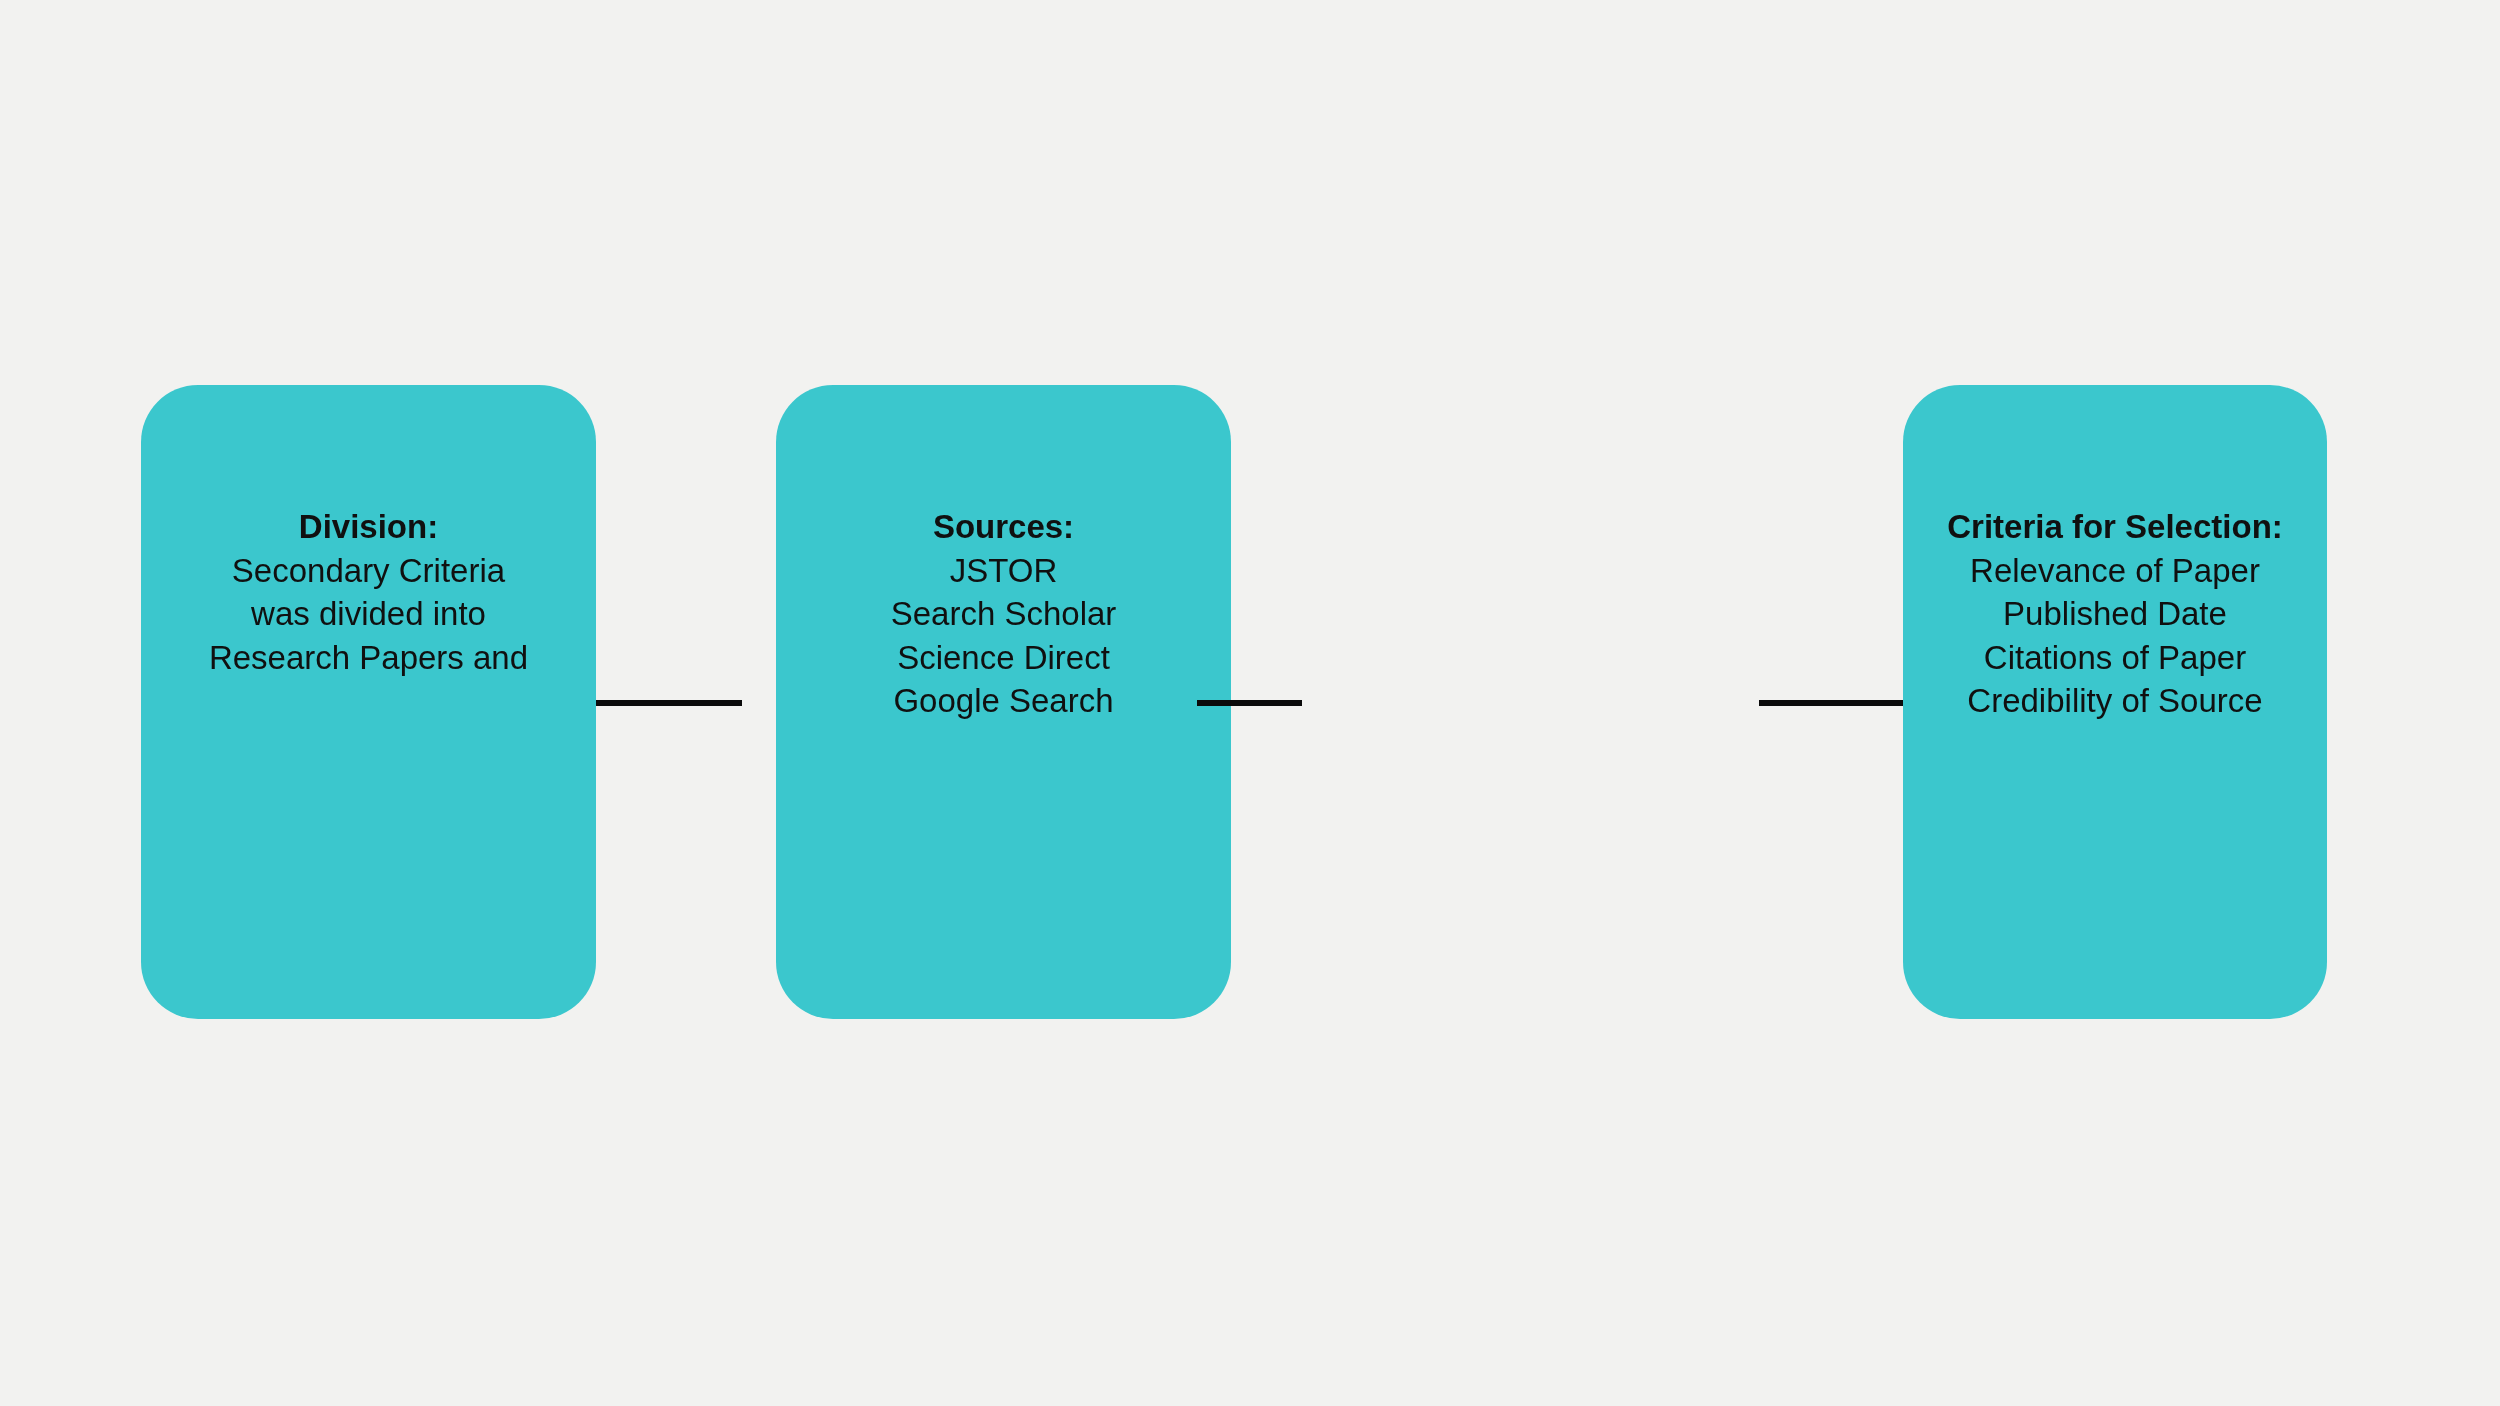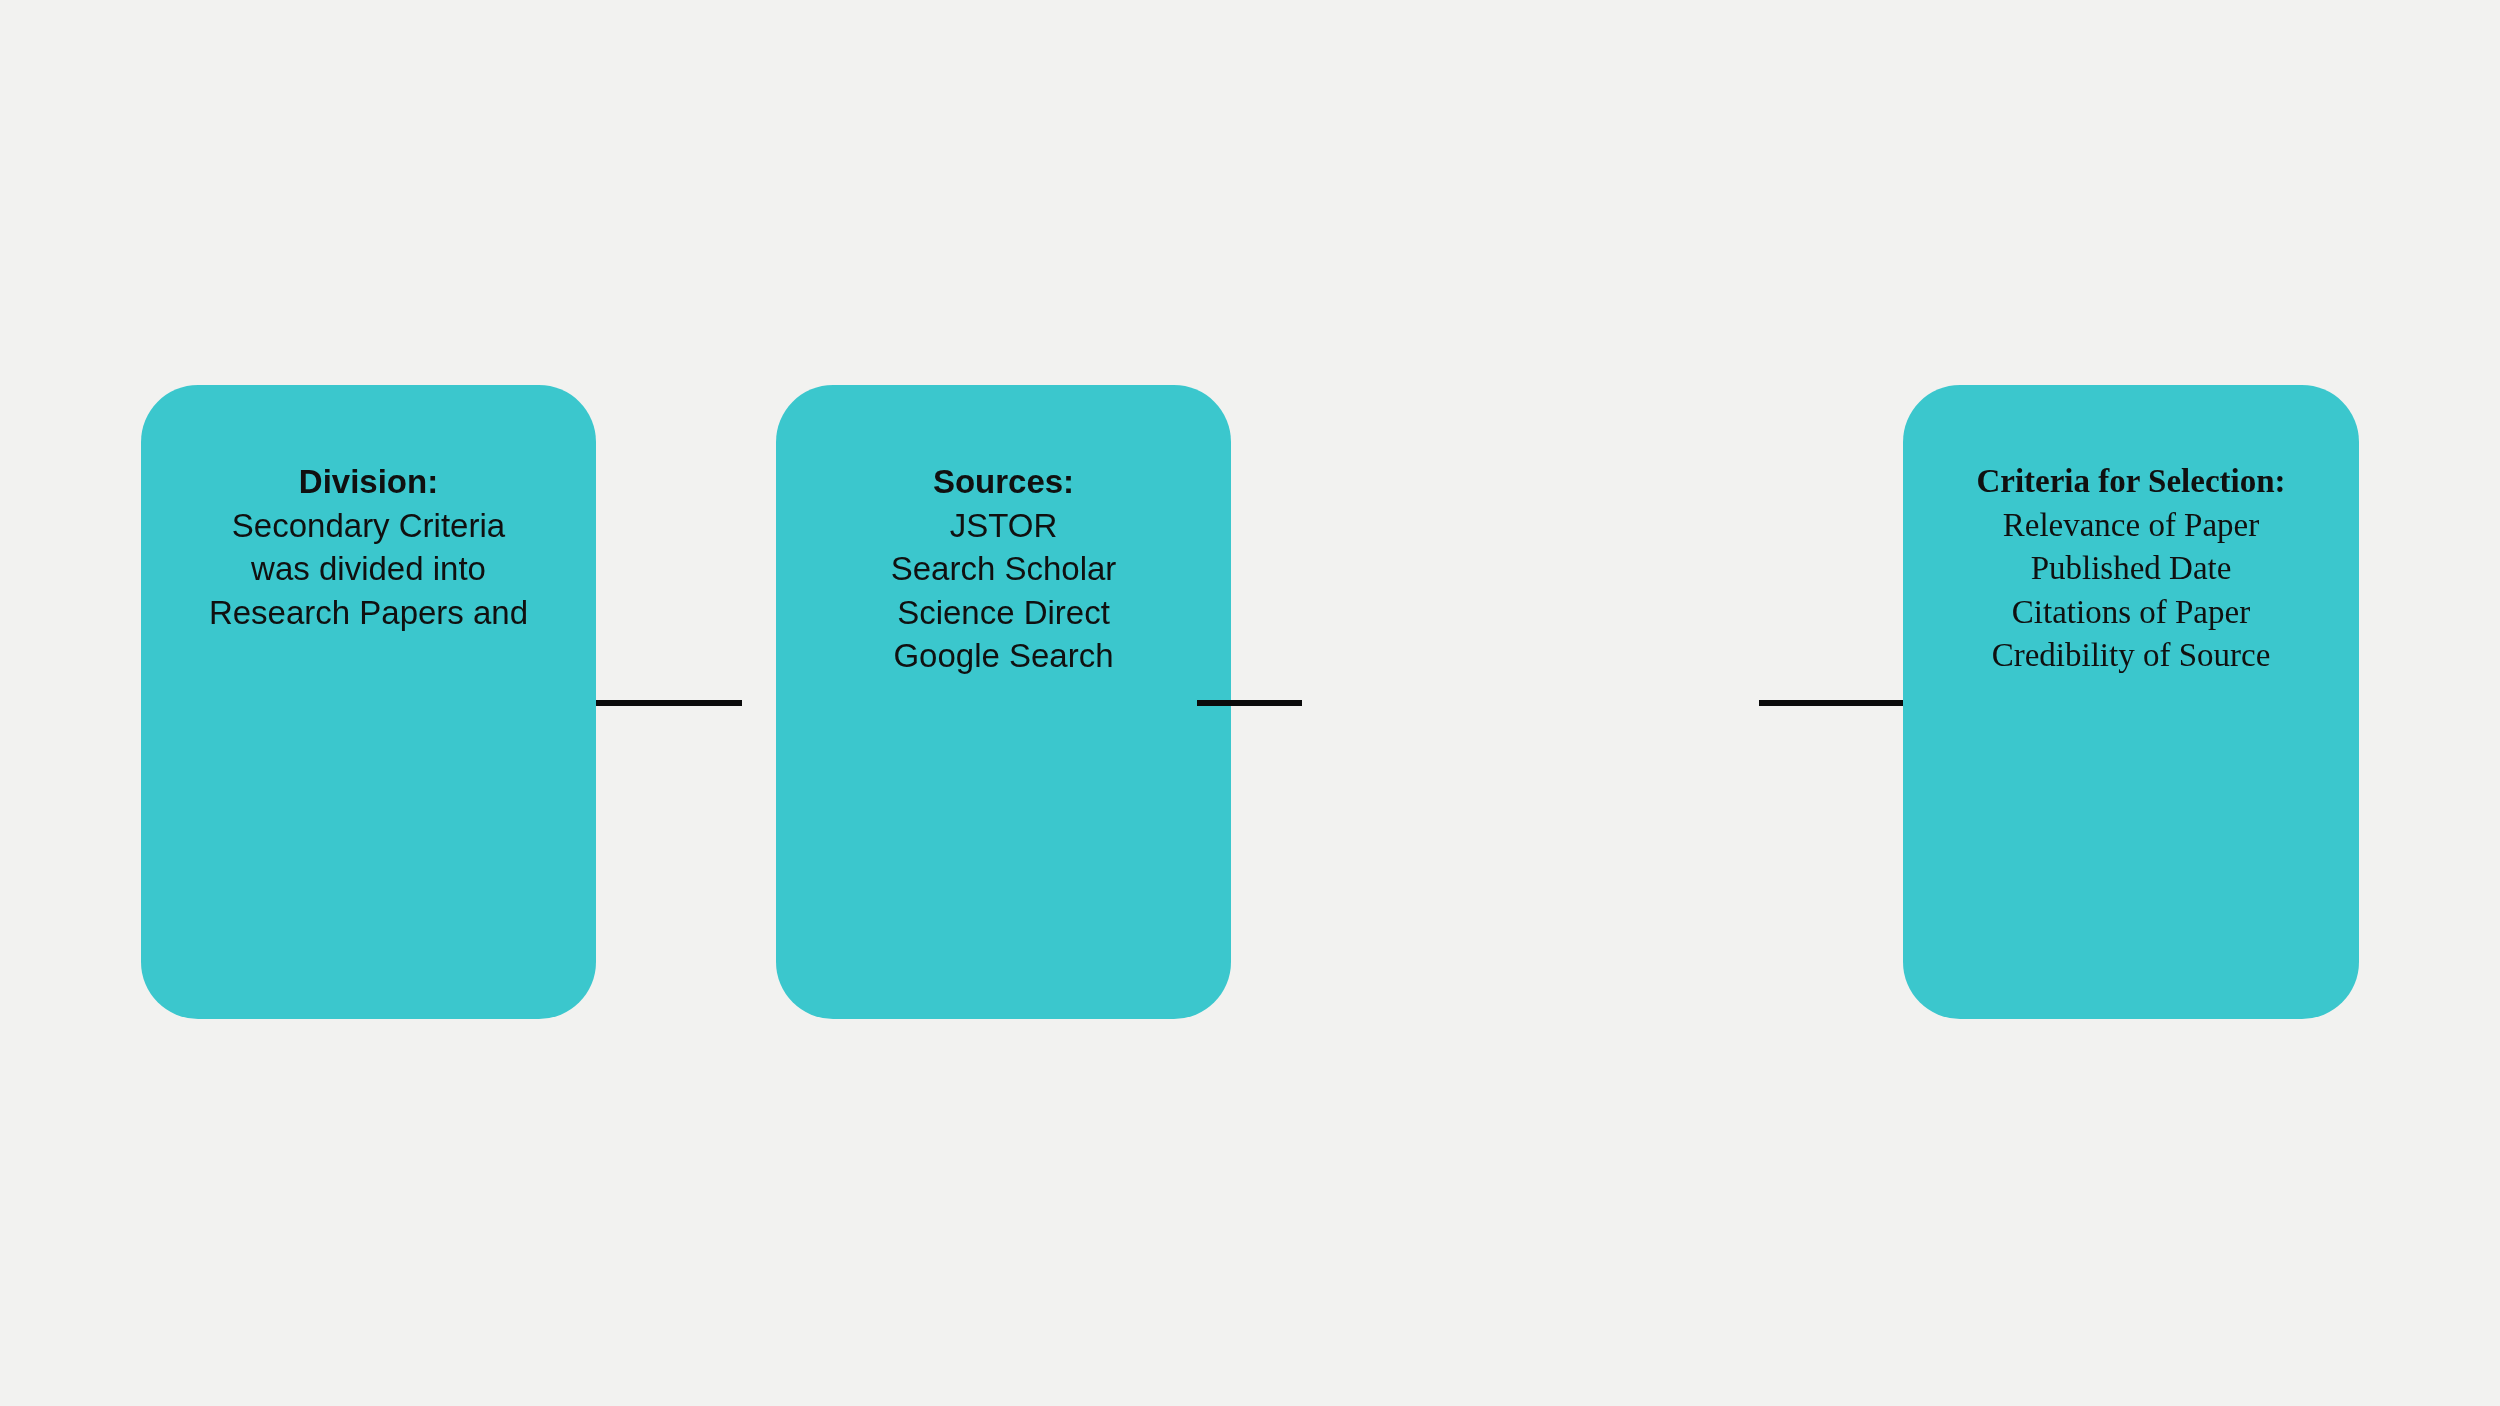--- a/index.html
+++ b/index.html
@@ -18,21 +18,21 @@
     overflow: hidden;
   }
   .flow-box {
     position: absolute;
     top: 385px;
     height: 634px;
     width: 455px;
     background: var(--box-fill, #3BC7CD);
     border-radius: 57px;
     box-sizing: border-box;
-    padding: 75px 18px 0 18px;
+    padding: 120px 18px 0 18px;
   }
   .box-text {
     width: 100%;
     text-align: center;
     color: var(--text, #101010);
     font-size: 33px;
     line-height: 43.5px;
   }
   .box-heading {
     font-weight: 700;
@@ -71,21 +71,21 @@
       <div class="box-line">Science Direct</div>
       <div class="box-line">Google Search</div>
     </div>
   </div>
 
   <div class="connector" style="left:1197px;width:105px;"></div>
 
 
   <div class="connector" style="left:1759px;width:144px;"></div>
 
-  <div class="flow-box" style="left:1903px;width:456px;font-family:Liberation Serif, serif;">
+  <div class="flow-box" style="left:1903px;width:424px;">
     <div class="box-text">
       <div class="box-heading">Criteria for Selection:</div>
       <div class="box-line">Relevance of Paper</div>
       <div class="box-line">Published Date</div>
       <div class="box-line">Citations of Paper</div>
       <div class="box-line">Credibility of Source</div>
     </div>
   </div>
 
 </div>

